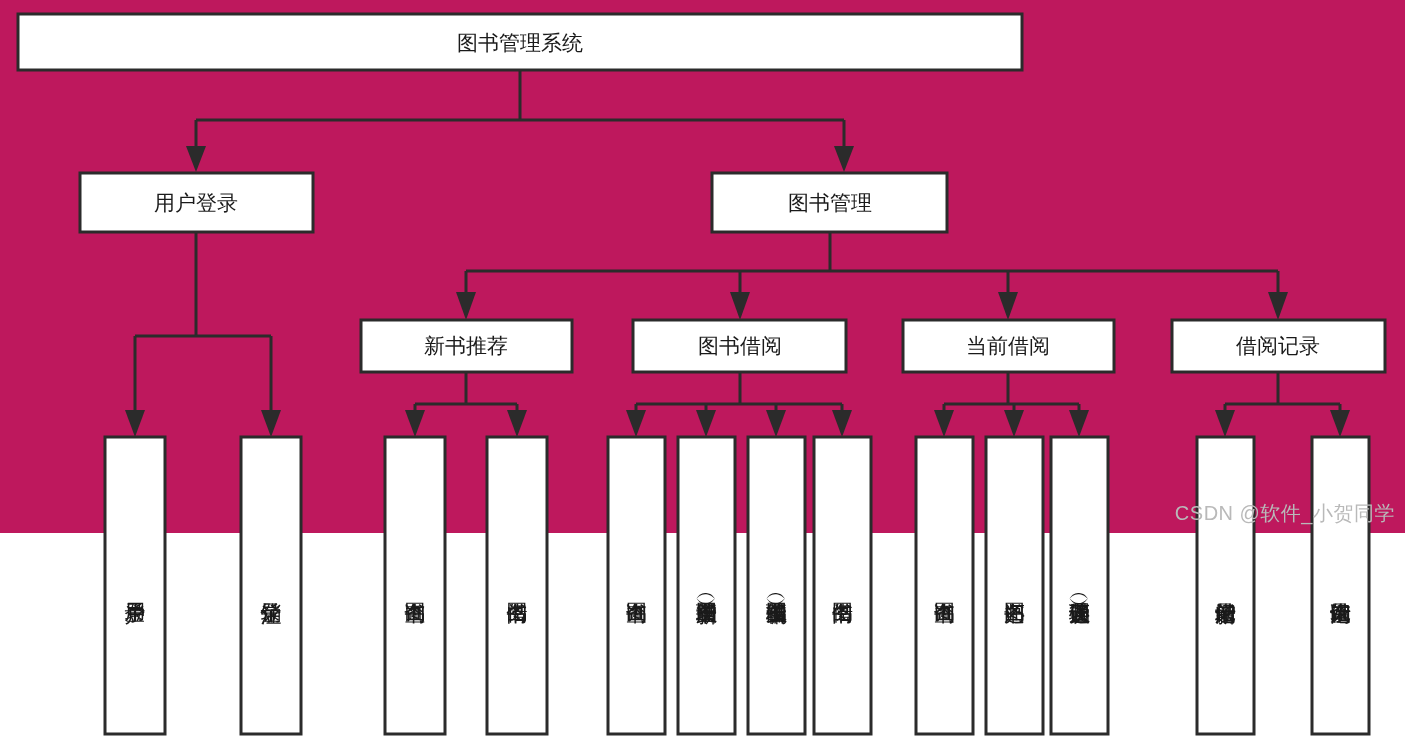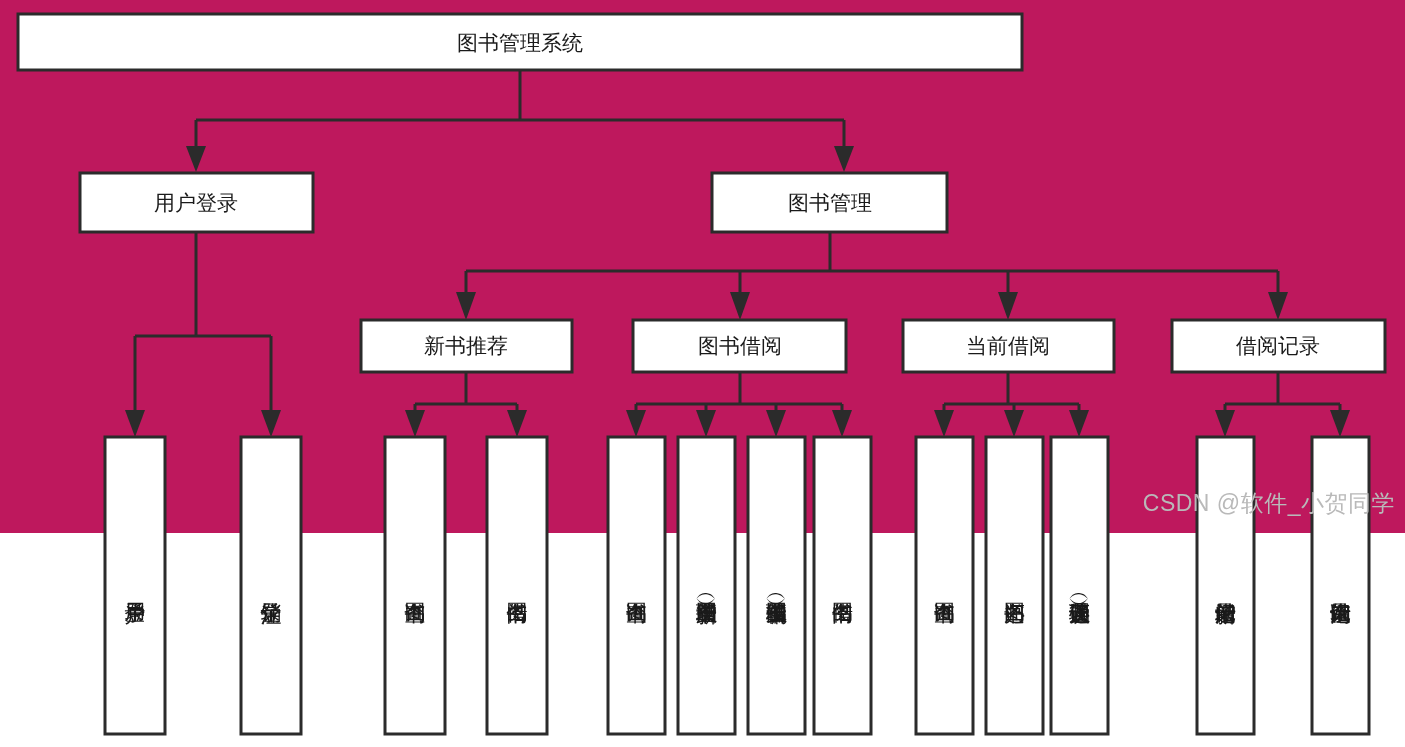--- a/index.html
+++ b/index.html
@@ -45,23 +45,23 @@
   .node-label-h {
     font-family: "Liberation Sans", "DejaVu Sans", sans-serif;
     font-size: 21px;
     fill: #1a1a1a;
     text-anchor: middle;
     dominant-baseline: middle;
   }
   .watermark-text {
     position: absolute;
     right: 10px;
-    bottom: 14px;
-    font-family: "Liberation Sans", "DejaVu Sans", sans-serif;
-    font-size: 23px;
+    bottom: 6px;
+    font-family: "Liberation Sans", "DejaVu Sans", sans-serif;
+    font-size: 20px;
     color: #b9b9b9;
     white-space: nowrap;
     letter-spacing: 0.5px;
   }
   
   .vlabel {
     position: absolute;
     writing-mode: vertical-rl;
     text-orientation: upright;
     font-family: "Liberation Sans", "DejaVu Sans", sans-serif;

